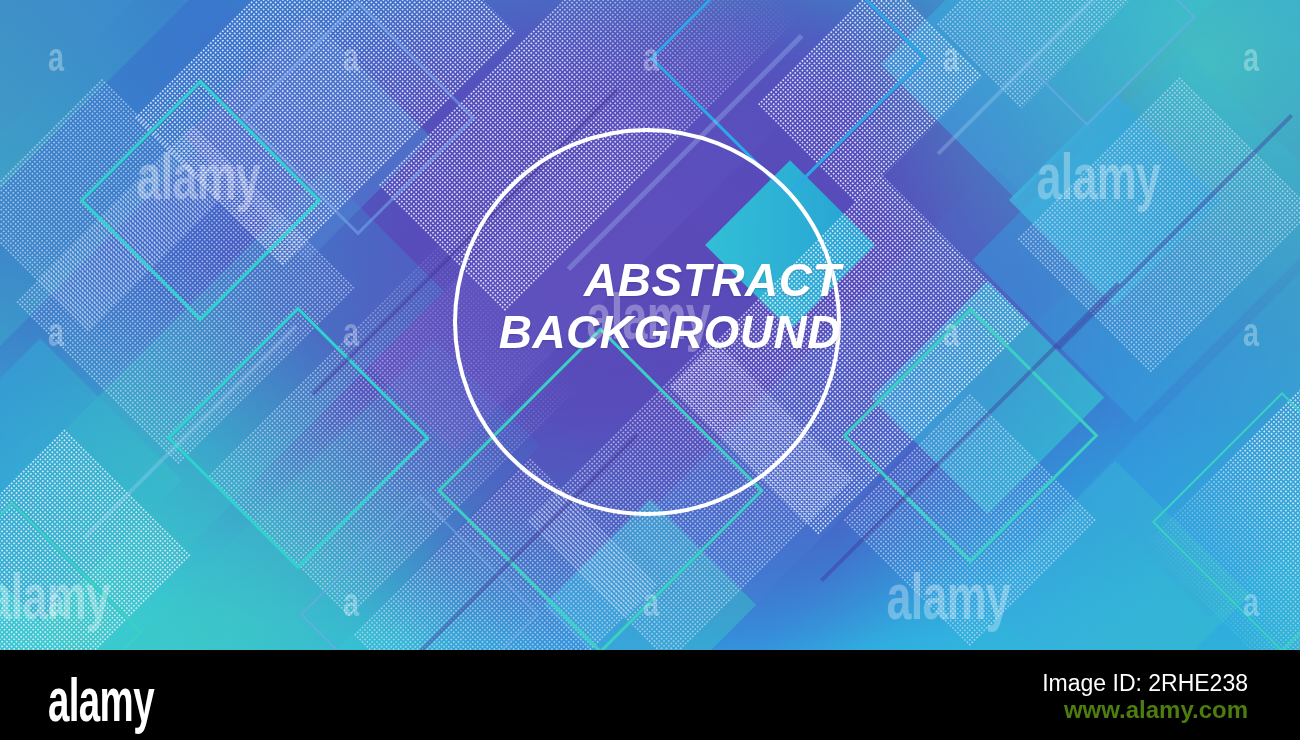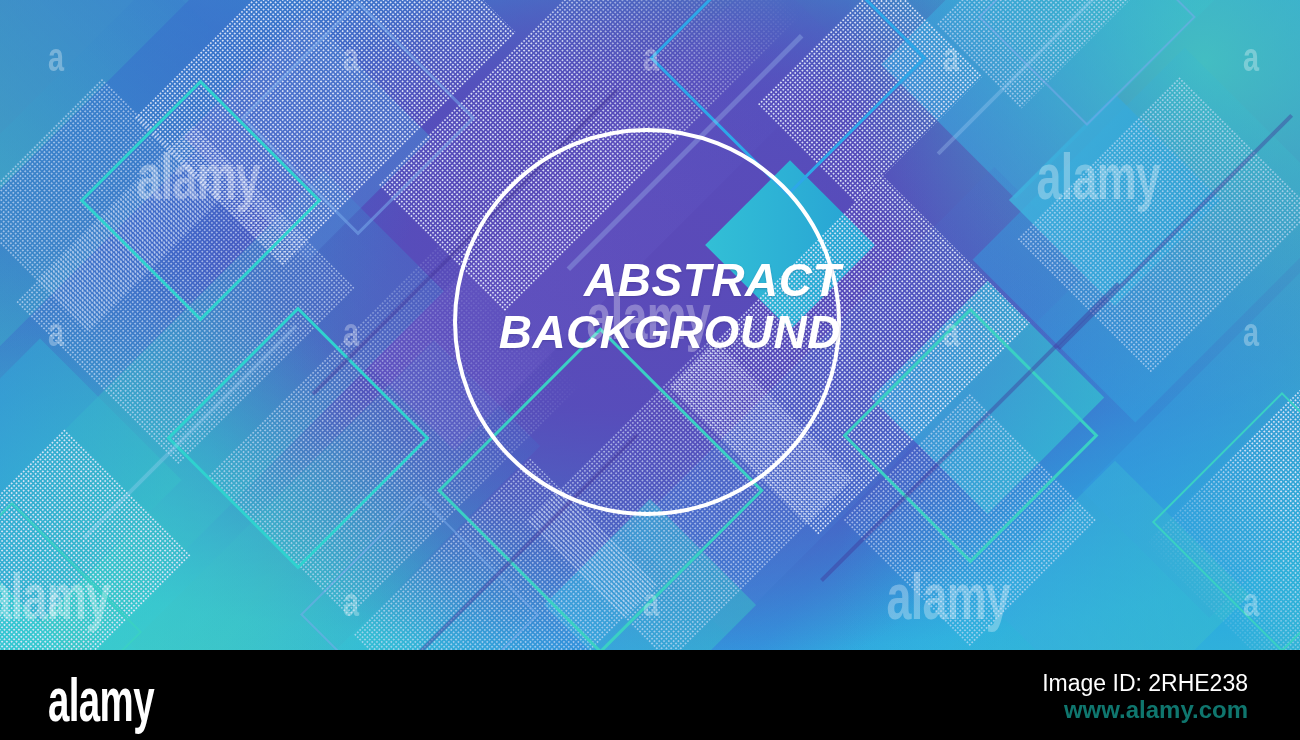--- a/index.html
+++ b/index.html
@@ -84,21 +84,21 @@
   .wm-a{font-size:40px;transform:scaleX(.72);}
   .wm-word{font-size:64px;transform:scaleX(.70);letter-spacing:-1px;}
 
   
   #footer{position:absolute;left:0;top:650px;width:1300px;height:90px;background:#000;}
   #alamy-logo{
     position:absolute;left:48px;top:14px;color:#fff;font-weight:bold;font-size:62px;
     letter-spacing:-1px;transform:scaleX(.62);transform-origin:left center;
   }
   #image-id{position:absolute;right:52px;top:20px;color:#fff;font-size:23px;}
-  #site-url{position:absolute;right:52px;top:46px;color:#0f766e;font-size:24px;font-weight:bold;}
+  #site-url{position:absolute;right:52px;top:46px;color:#4d7c0f;font-size:24px;font-weight:bold;}
 </style>
 </head>
 <body>
 
 <div id="stage">
 
   <div id="art">
 
     <div class="tint" id="tint-core"></div>
     <div class="tint" id="tint-tl"></div>

